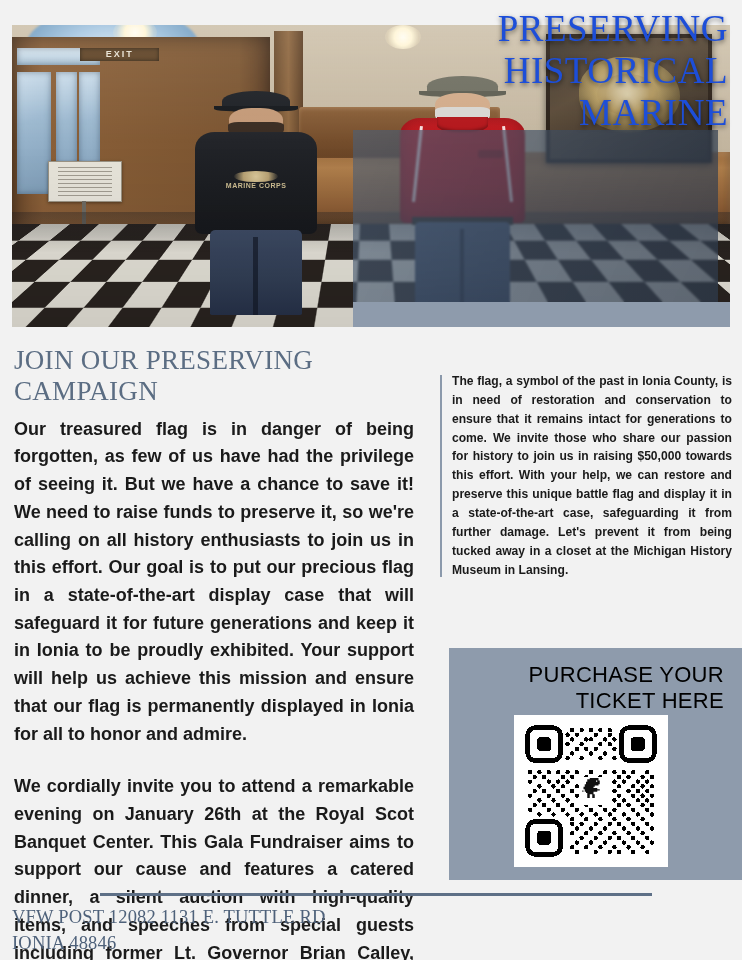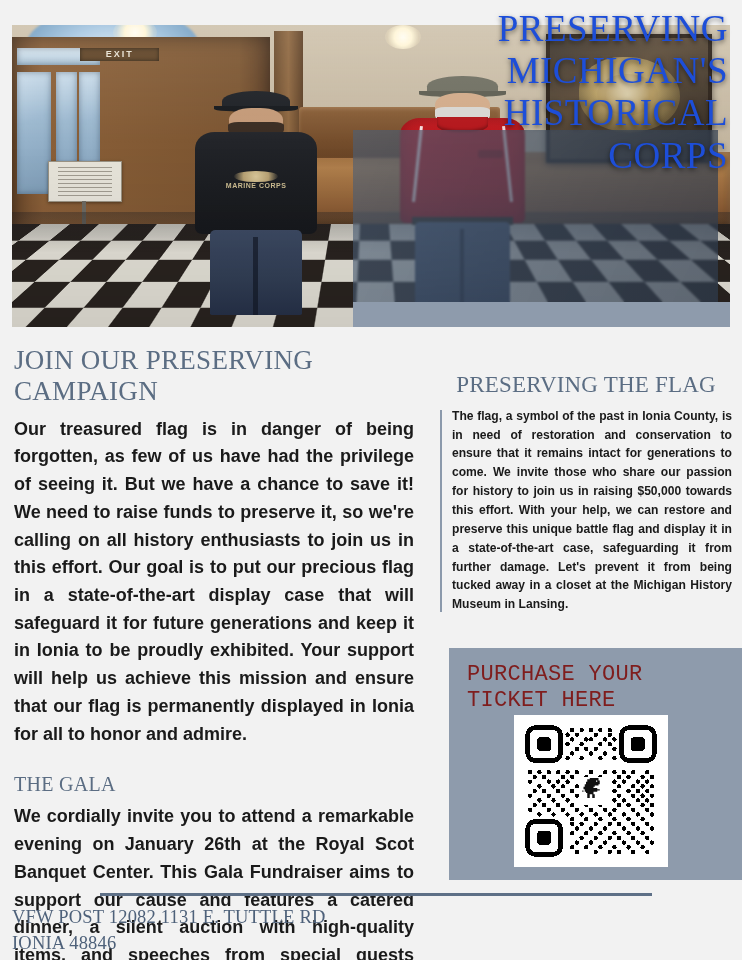--- a/index.html
+++ b/index.html
@@ -373,25 +373,25 @@
   .ticket-panel {
     position: absolute;
     left: 449px;
     top: 648px;
     width: 293px;
     height: 232px;
     background: #8e9bac;
   }
   .ticket-title {
     margin: 14px 18px 0 18px;
-    color: #7f1d1d;
-    font-family: Liberation Mono, monospace;
+    color: #000000;
+    font-family: Liberation Sans, sans-serif;
     font-size: 22px;
     line-height: 1.2;
-    text-align: left;
+    text-align: right;
     letter-spacing: .3px;
   }
   .qr-wrap {
     position: absolute;
     left: 65px;
     top: 67px;
     width: 154px;
     height: 152px;
     background: #ffffff;
     display: flex;
@@ -491,38 +491,35 @@
         <div class="legs"></div>
       </div>
 
       <div class="photo-grade"></div>
     </div>
   </div>
 
   <div class="title-overlay"></div>
   <div class="title-text">
     <div>PRESERVING</div>
-    <div>MICHIGAN'S</div>
     <div>HISTORICAL</div>
-    <div>CORPS</div>
+    <div>MARINE</div>
   </div>
   <div class="hero-bottom-band"></div>
 
   <div class="col-left">
     <h2 class="section-head">JOIN OUR PRESERVING CAMPAIGN</h2>
     <p class="body">Our treasured flag is in danger of being forgotten, as few of us have had the privilege of seeing it. But we have a chance to save it! We need to raise funds to preserve it, so we're calling on all history enthusiasts to join us in this effort. Our goal is to put our precious flag in a state-of-the-art display case that will safeguard it for future generations and keep it in Ionia to be proudly exhibited. Your support will help us achieve this mission and ensure that our flag is permanently displayed in Ionia for all to honor and admire.</p>
 
     <div class="gala-block">
-      <h2 class="section-head small">THE GALA</h2>
       <p class="body">We cordially invite you to attend a remarkable evening on January 26th at the Royal Scot Banquet Center. This Gala Fundraiser aims to support our cause and features a catered dinner, a silent auction with high-quality items, and speeches from special guests including former Lt. Governor Brian Calley, Major Christopher Buck, and Medal of Honor recipient Sammy Davis. The event host for the evening will be “Scary” Terry Stephens from Q106. Your presence is critical in assisting us in accomplishing our mission, ensuring that our flag is visible to all, permanently displayed in Ionia.</p>
     </div>
   </div>
 
   <div class="col-right">
-    <h2 class="section-head center">PRESERVING THE FLAG</h2>
     <div class="flag-panel">
       <div class="accent-bar"></div>
       <p class="body">The flag, a symbol of the past in Ionia County, is in need of restoration and conservation to ensure that it remains intact for generations to come. We invite those who share our passion for history to join us in raising $50,000 towards this effort. With your help, we can restore and preserve this unique battle flag and display it in a state-of-the-art case, safeguarding it from further damage. Let's prevent it from being tucked away in a closet at the Michigan History Museum in Lansing.</p>
     </div>
   </div>
 
   <div class="ticket-panel">
     <div class="ticket-title">PURCHASE YOUR TICKET HERE</div>
     <div class="qr-wrap">
       <svg class="qr-code" width="136" height="136" viewBox="0 0 29 29" shape-rendering="crispEdges">

